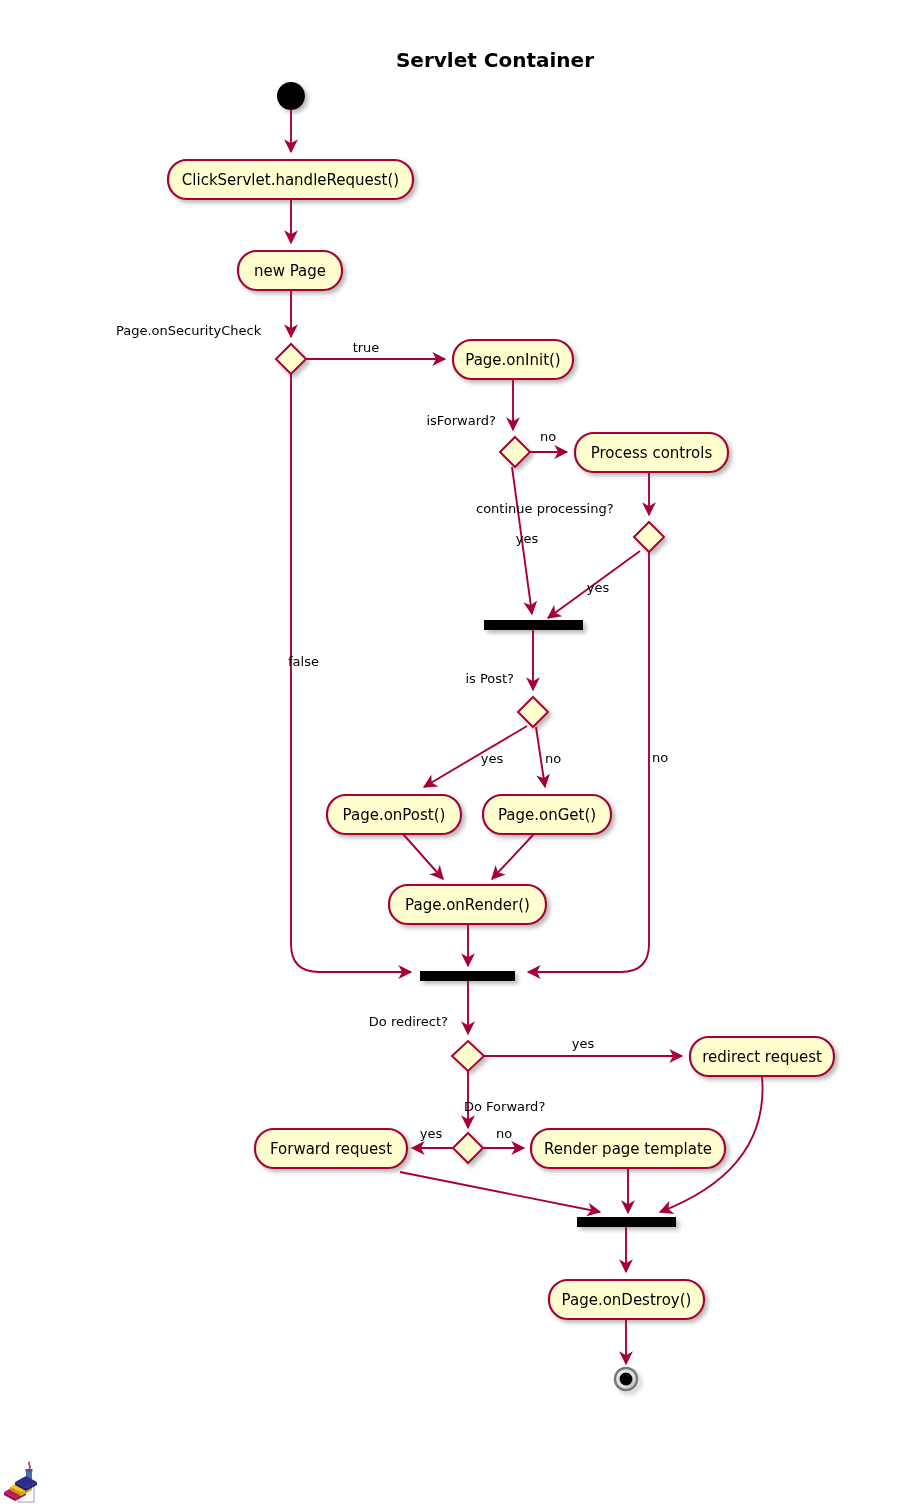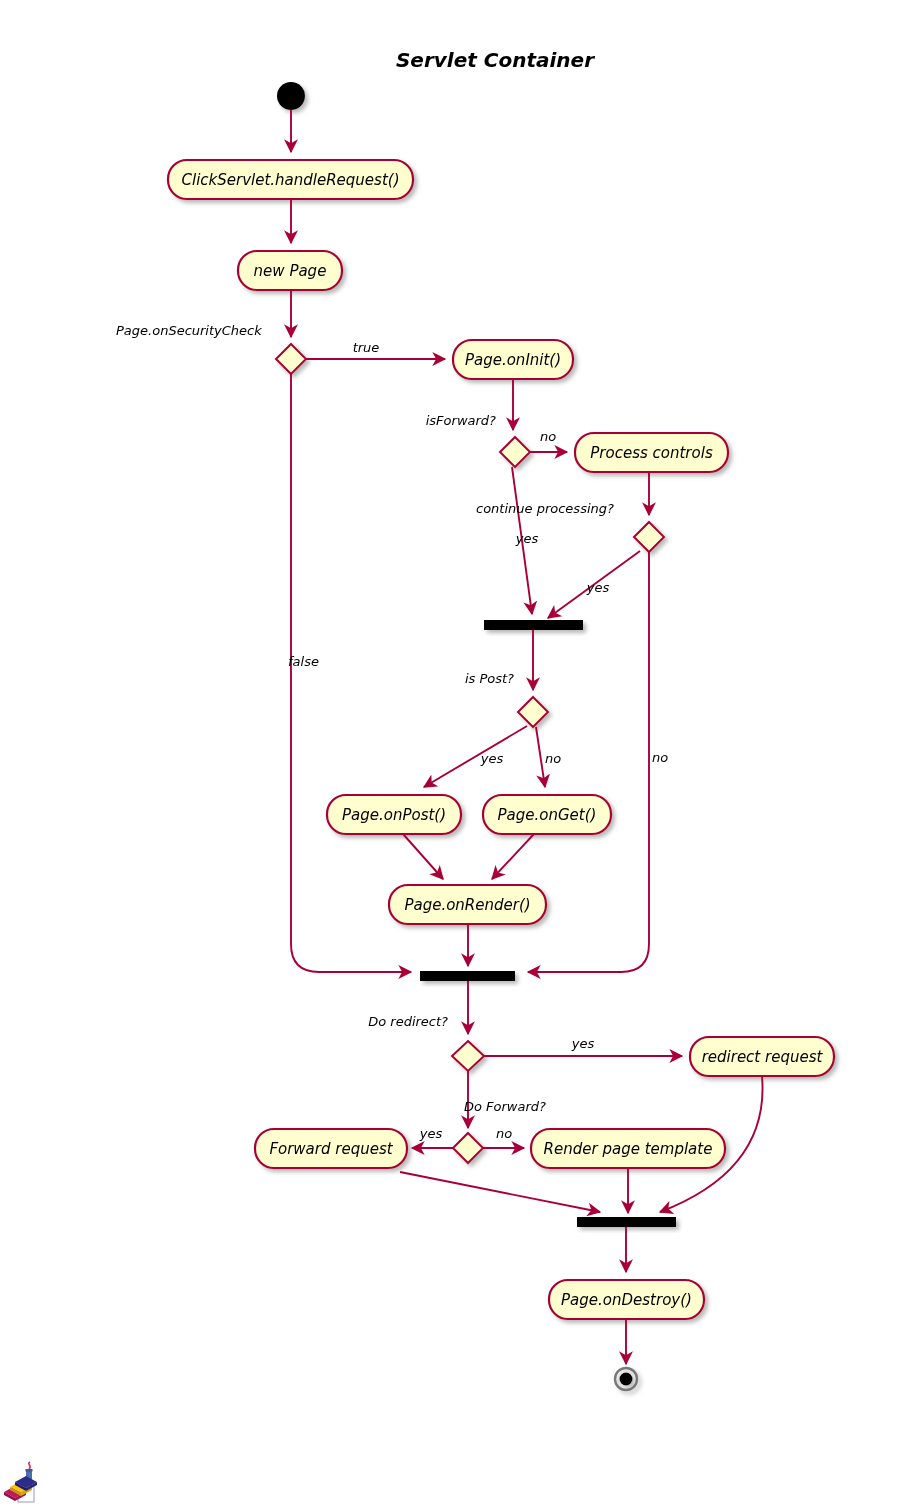--- a/index.html
+++ b/index.html
@@ -12,21 +12,20 @@
     height: 1510px;
     font-family: "DejaVu Sans", sans-serif;
     position: relative;
     overflow: hidden;
   }
   #diagram-root {
     position: absolute;
     left: 0; top: 0;
     width: 908px;
     height: 1510px;
-    font-style: italic;
   }
   svg { display: block; }
   .node-label {
     font-family: "DejaVu Sans", sans-serif;
     font-size: 15px;
     fill: #000000;
     text-anchor: middle;
     dominant-baseline: middle;
   }
   .edge-label {

